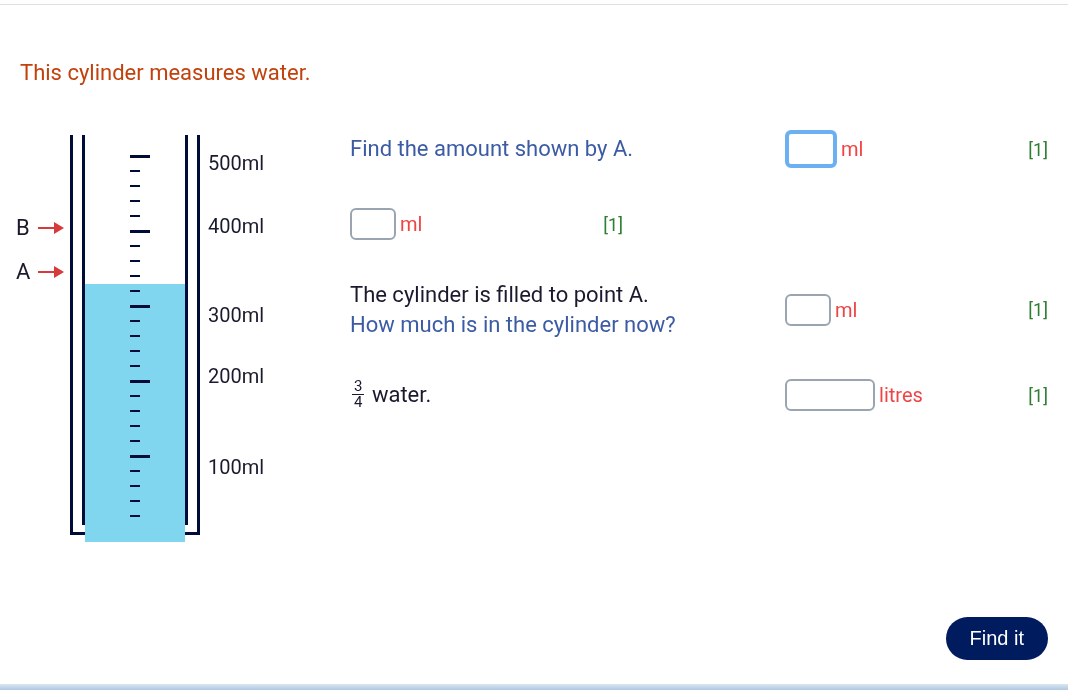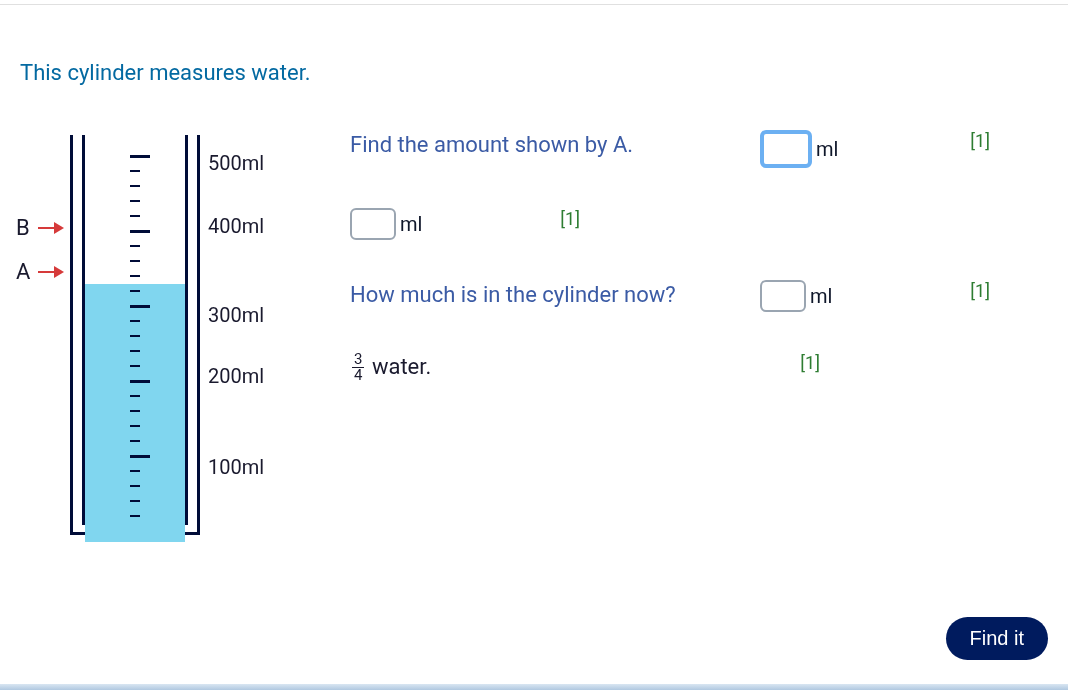--- a/index.html
+++ b/index.html
@@ -18,21 +18,21 @@
     position: absolute;
     left: 0; right: 0; top: 4px;
     height: 1px;
     background: #e0e0e0;
   }
   .intro {
     position: absolute;
     left: 20px;
     top: 60px;
     font-size: 22px;
-    color: #0369a1;
+    color: #c2410c;
   }
   .cylinder-area {
     position: absolute;
     left: 60px;
     top: 135px;
     width: 270px;
     height: 420px;
   }
   .cyl-outer {
     position: absolute;
@@ -101,22 +101,23 @@
     border-bottom: 6px solid transparent;
   }
   .questions {
     position: absolute;
     left: 350px;
     top: 130px;
     right: 20px;
   }
   .qrow {
     display: flex;
-    align-items: flex-start;
+    align-items: center;
     margin-bottom: 40px;
+    gap: 43px;
   }
   .qtext { width: 410px; font-size: 22px; color: #3b5ba5; line-height: 1.35; }
   .qtext .black { color: #1a1a2e; display: block; }
   .ansbox {
     display: flex;
     align-items: center;
     gap: 4px;
     width: 170px;
   }
   .ansbox input {
@@ -127,21 +128,21 @@
     text-align: center;
     font-size: 18px;
     outline: none;
   }
   .ansbox input.focused {
     border: 4px solid #6cb0f2;
     width: 52px;
     height: 38px;
   }
   .ansbox input.wide { width: 90px; }
-  .unit { font-size: 20px; color: #0f172a; }
+  .unit { font-size: 20px; color: #ef4444; }
   .mark {
     width: 60px;
     text-align: right;
     color: #2e7d32;
     font-size: 18px;
   }
   .frac {
     display: inline-flex;
     flex-direction: column;
     align-items: center;
@@ -242,38 +243,43 @@
   <div class="qrow">
     <div class="ansbox">
       <input style="">
       <span class="unit">ml</span>
     </div>
     <div class="mark">[1]</div>
   </div>
 
   <div class="qrow">
     <div class="qtext">
+      <span class="black">The cylinder is filled to point A.</span>
       <span>How much is in the cylinder now?</span>
     </div>
     <div class="ansbox">
       <input style="">
       <span class="unit">ml</span>
     </div>
     <div class="mark">[1]</div>
   </div>
 
   <div class="qrow">
     <div class="qtext">
       <span class="black" style="display:inline;">
         <span class="frac">
             <span class="num">3</span>
             <span class="den">4</span>
           </span><span> water.</span>
       </span><br>
     </div>
+    <div class="ansbox">
+      <input class="wide" style="">
+      <span class="unit">litres</span>
+    </div>
     <div class="mark">[1]</div>
   </div>
 
 </div>
 
 <button class="mark-btn">Find it</button>
 
 <div class="bottom-bar"></div>
 
 </body></html>

